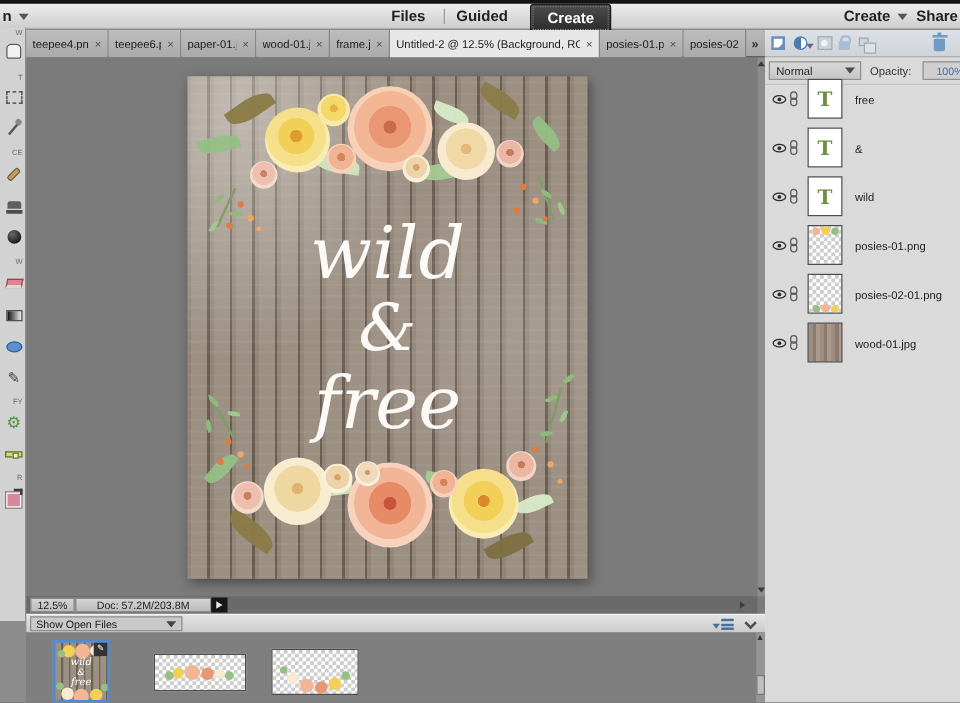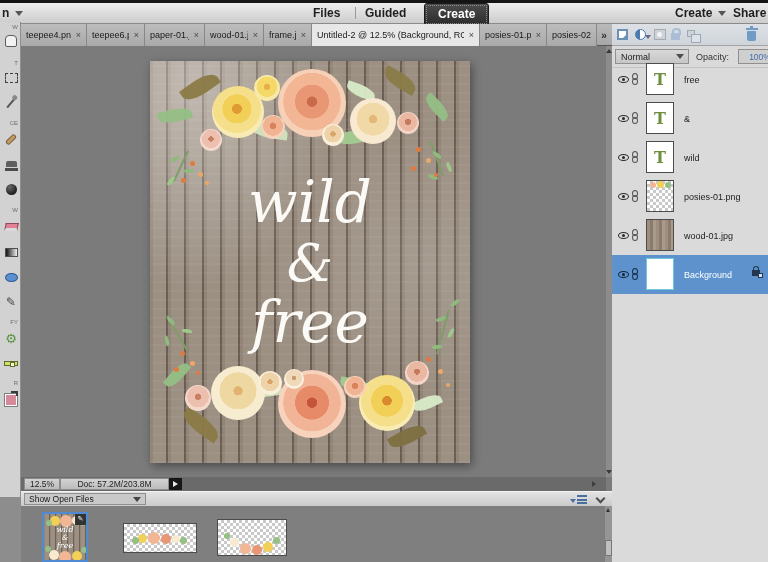--- a/index.html
+++ b/index.html
@@ -471,24 +471,27 @@
       <span class="l-thumb checker">
         <span class="mini-dot" style="left:3px;top:1px;width:6px;height:6px;background:#f3b695"></span>
         <span class="mini-dot" style="left:10px;top:0;width:7px;height:7px;background:#f2cf57"></span>
         <span class="mini-dot" style="left:18px;top:1px;width:6px;height:6px;background:#96bf85"></span>
       </span>
       <span class="l-name">posies-01.png</span>
     </div>
     <div class="layer-row">
       <span class="l-eye"></span>
       <span class="l-chain"></span>
+      <span class="l-thumb checker">
+        <span class="mini-dot" style="left:3px;top:24px;width:6px;height:6px;background:#96bf85"></span>
+        <span class="mini-dot" style="left:10px;top:23px;width:7px;height:7px;background:#f3b695"></span>
+        <span class="mini-dot" style="left:18px;top:24px;width:6px;height:6px;background:#f2cf57"></span>
+      </span>
+      <span class="l-name">posies-02-01.png</span>
+    </div>
+    <div class="layer-row">
+      <span class="l-eye"></span>
+      <span class="l-chain"></span>
       <span class="l-thumb woody"></span>
       <span class="l-name">wood-01.jpg</span>
     </div>
-    <div class="layer-row selected">
-      <span class="l-eye"></span>
-      <span class="l-chain"></span>
-      <span class="l-thumb bg-white"></span>
-      <span class="l-name">Background</span>
-      <span class="l-lock"></span>
-    </div>
   </div>
 </div>
 
 </body></html>

